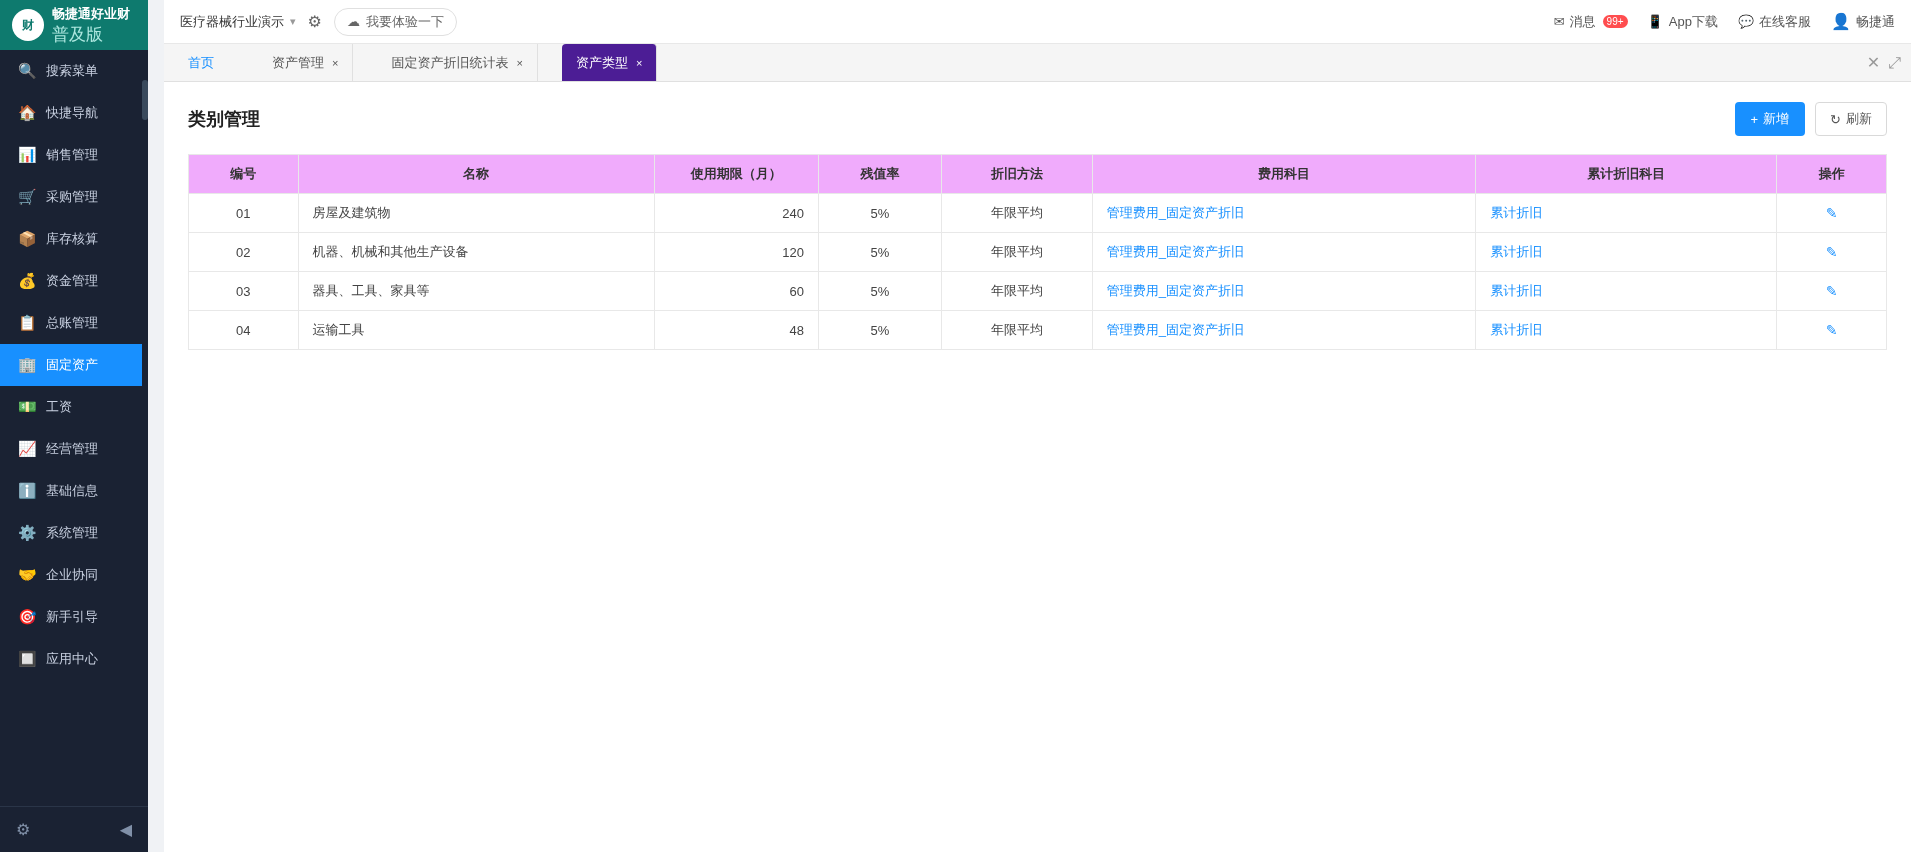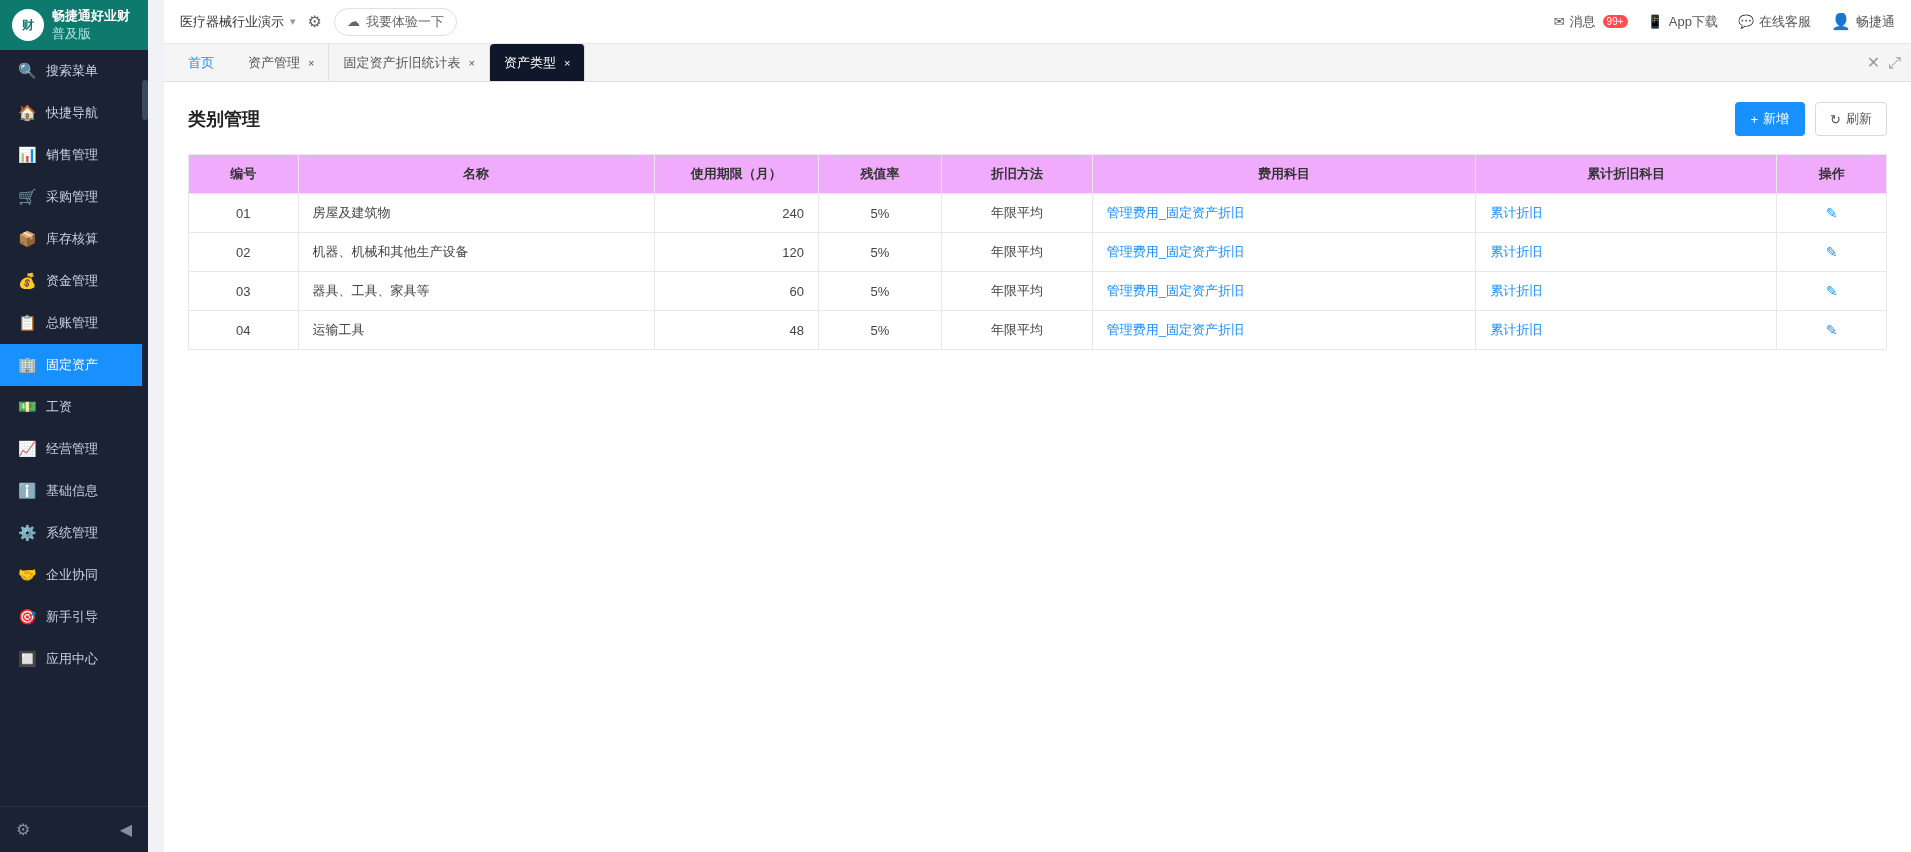--- a/index.html
+++ b/index.html
@@ -115,21 +115,21 @@
       gap: 6px;
       padding: 0 14px;
       height: 100%;
       font-size: 13px;
       color: #555;
       cursor: pointer;
       border-right: 1px solid #e0e0e0;
       white-space: nowrap;
     }
     .tab.active {
-      background: #0f172a;
+      background: #4c1d95;
       color: #fff;
       border-radius: 4px 4px 0 0;
     }
     .tab.home { color: #1890ff; font-weight: 500; border-right: none; padding-right: 20px; }
     .tab-close { font-size: 11px; cursor: pointer; color: inherit; margin-left: 2px; }
 
     
     .window-controls {
       margin-left: auto;
       display: flex;
@@ -215,21 +215,21 @@
     .data-table th:nth-child(8) { width: 80px; }
   </style>
 </head>
 <body>
 
 <div class="sidebar">
   <div class="sidebar-logo">
     <div style="width:32px;height:32px;background:#fff;border-radius:50%;display:flex;align-items:center;justify-content:center;color:#0e7a6e;font-weight:bold;font-size:12px;">财</div>
     <div>
       <div style="color:#fff;font-size:13px;font-weight:bold;">畅捷通好业财</div>
-      <div style="color:#aee8e0;font-size:13px;">普及版</div>
+      <div style="color:#aee8e0;font-size:17px;">普及版</div>
     </div>
   </div>
 
   <div class="sidebar-scrollbar-area" style="position:relative;">
 
     <div id="sidebar-items">
         <div class="sidebar-item">
           <span class="icon">🔍</span>
           <span>搜索菜单</span>
         </div>
@@ -331,21 +331,21 @@
         <span>在线客服</span>
       </div>
       <div class="topbar-right-item">
         <span style="font-size:16px;">👤</span>
         <span>畅捷通</span>
       </div>
     </div>
   </div>
 
   <div class="tabbar">
-    <div id="tab-list" style="display:flex;align-items:center;height:100%;flex:1;">
+    <div id="tab-list" style="display:flex;align-items:center;height:100%;flex:1;gap:24px;">
         <div class="tab home">
           <span>首页</span>
         </div>
         <div class="tab">
           <span>资产管理</span>
           <span class="tab-close">×</span>
         </div>
         <div class="tab">
           <span>固定资产折旧统计表</span>
           <span class="tab-close">×</span>

